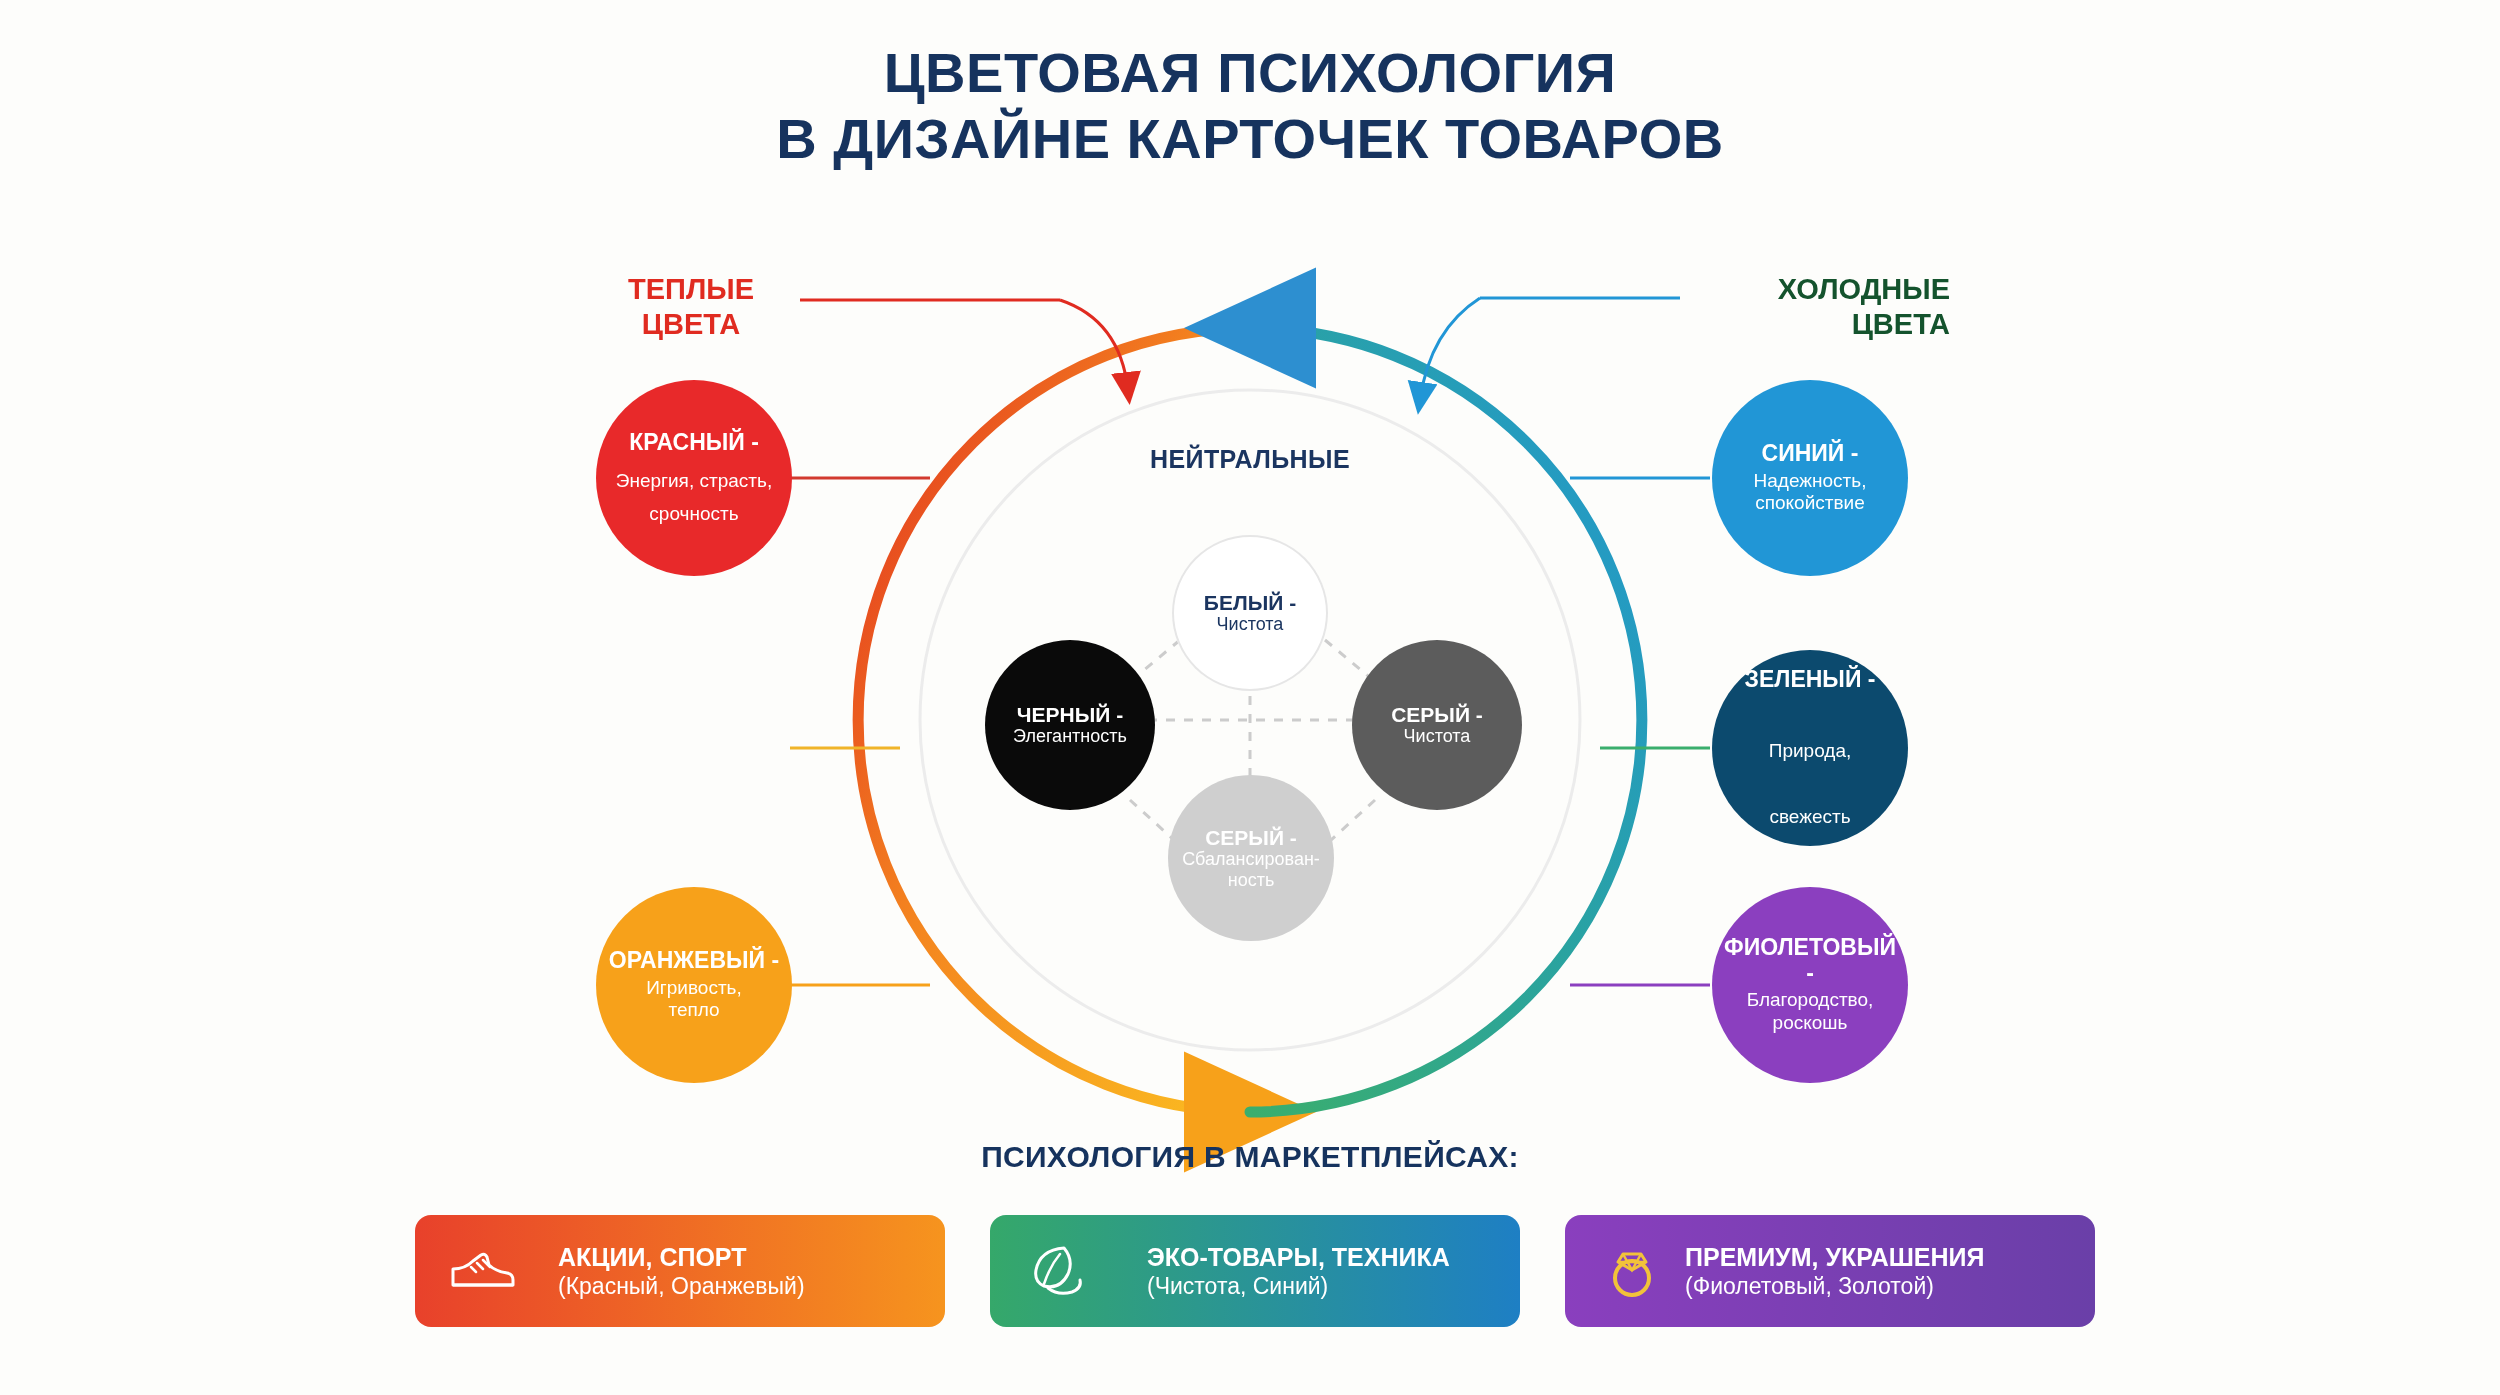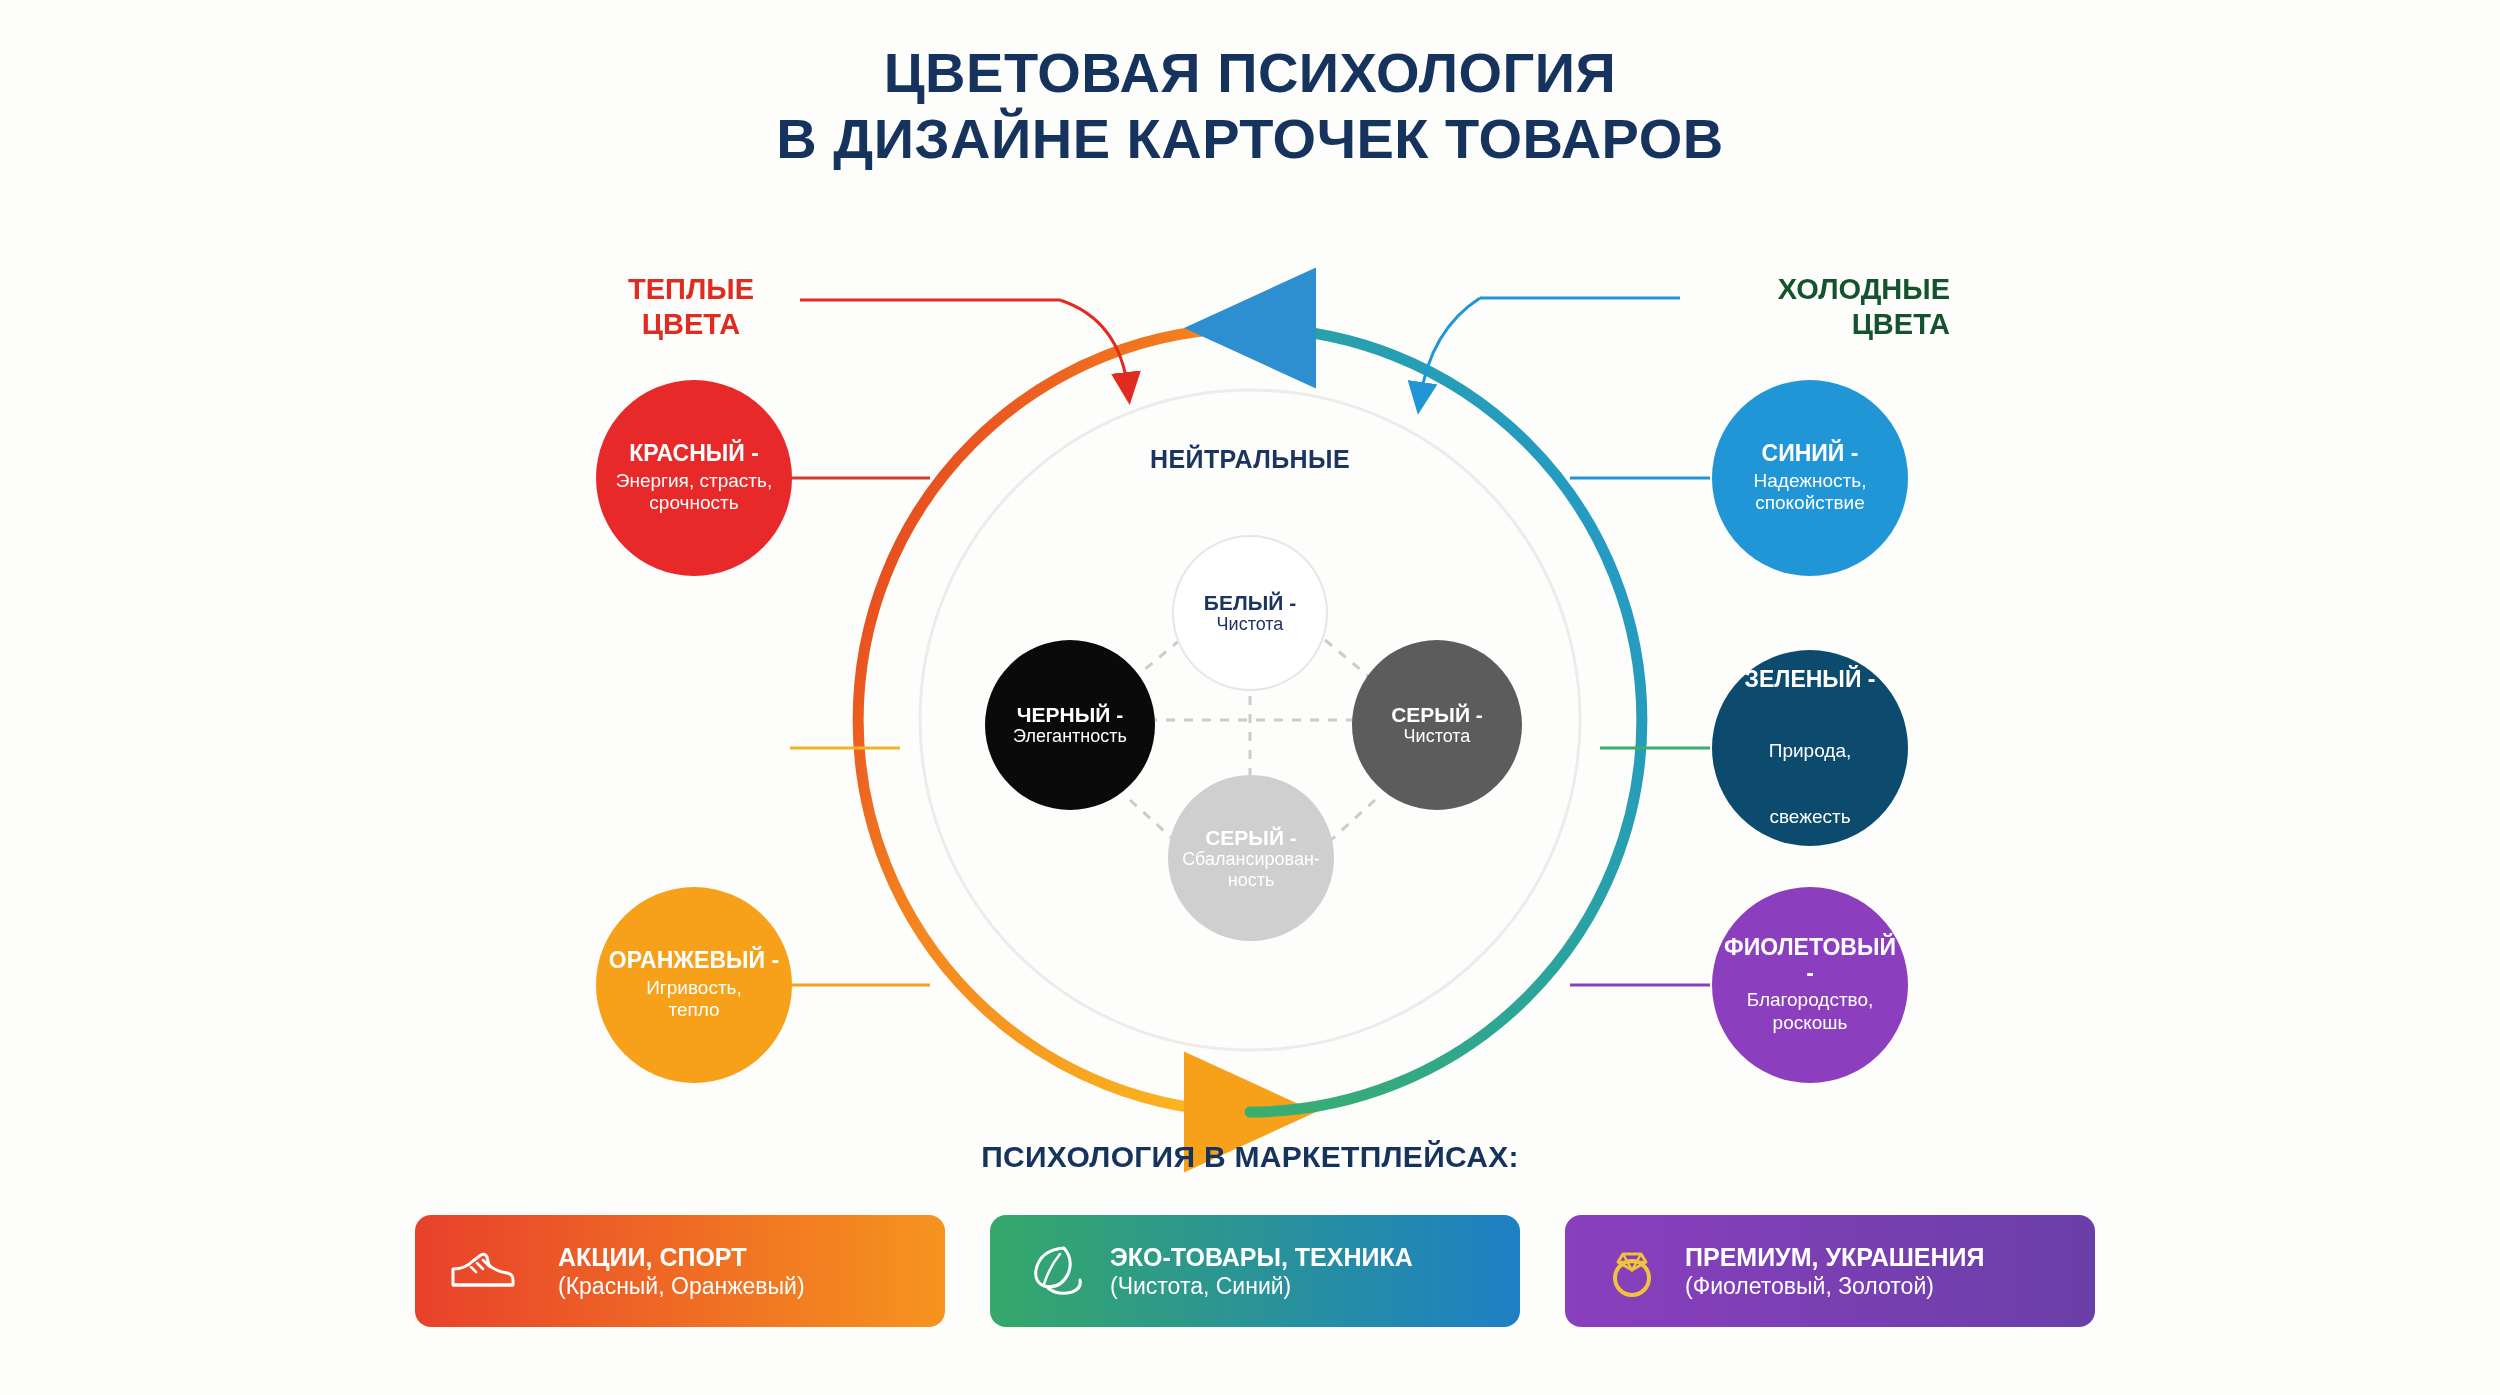--- a/index.html
+++ b/index.html
@@ -256,21 +256,21 @@
   <div class="warm-label">
     <div>ТЕПЛЫЕ</div>
     <div>ЦВЕТА</div>
   </div>
   <div class="cool-label">
     <div>ХОЛОДНЫЕ</div>
     <div>ЦВЕТА</div>
   </div>
   <div class="neutral-label">НЕЙТРАЛЬНЫЕ</div>
 
-  <div class="bubble side-bubble" style="left:596px; top:380px; background:#e8292a;">
+  <div class="bubble side-bubble" style="left:596px; top:380px; background:#e8292a;gap:11px;">
     <div class="b-title">КРАСНЫЙ -</div>
     <div class="b-desc">Энергия, страсть,</div>
     <div class="b-desc">срочность</div>
   </div>
 
 
   <div class="bubble side-bubble" style="left:596px; top:887px; background:#f7a11a;">
     <div class="b-title">ОРАНЖЕВЫЙ -</div>
     <div class="b-desc">Игривость,</div>
     <div class="b-desc">тепло</div>
@@ -326,21 +326,21 @@
           <path d="M6 38 L66 38" stroke="#ffffff" stroke-width="3"></path>
           <path d="M30 16 L36 22 M36 13 L43 20 M24 20 L29 25" stroke="#ffffff" stroke-width="2.5" stroke-linecap="round"></path>
         </svg>
       </div>
       <div class="pill-text">
         <div class="p-main">АКЦИИ, СПОРТ</div>
         <div class="p-sub">(Красный, Оранжевый)</div>
       </div>
     </div>
 
-    <div class="pill" style="background:linear-gradient(90deg,#35a86a,#1e7fc4);">
+    <div class="pill" style="background:linear-gradient(90deg,#35a86a,#1e7fc4);gap:37px;">
       <div class="pill-icon">
         <svg width="66" height="58" viewBox="0 0 66 58">
           <path d="M40 6 Q16 8 12 28 Q10 40 20 44 Q36 48 44 32 Q50 18 40 6 Z" fill="none" stroke="#ffffff" stroke-width="3" stroke-linejoin="round"></path>
           <path d="M36 12 Q26 24 20 42" stroke="#ffffff" stroke-width="2.5" fill="none" stroke-linecap="round"></path>
           <path d="M24 46 Q34 54 48 50 Q58 46 56 38" fill="none" stroke="#ffffff" stroke-width="3" stroke-linecap="round"></path>
         </svg>
       </div>
       <div class="pill-text">
         <div class="p-main">ЭКО-ТОВАРЫ, ТЕХНИКА</div>
         <div class="p-sub">(Чистота, Синий)</div>

